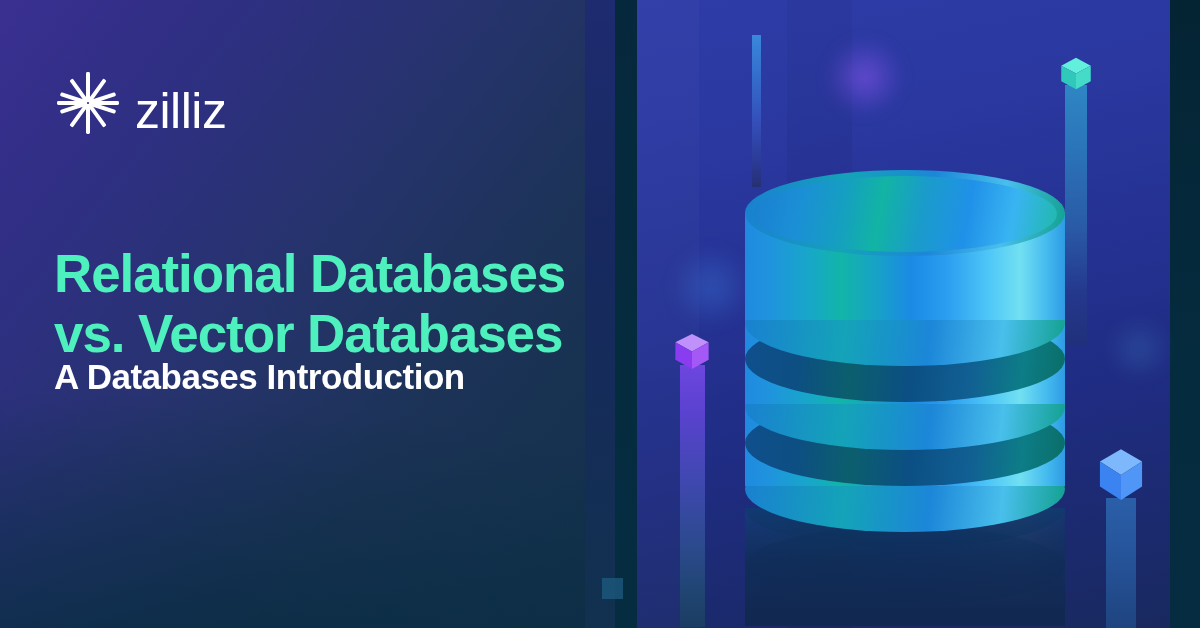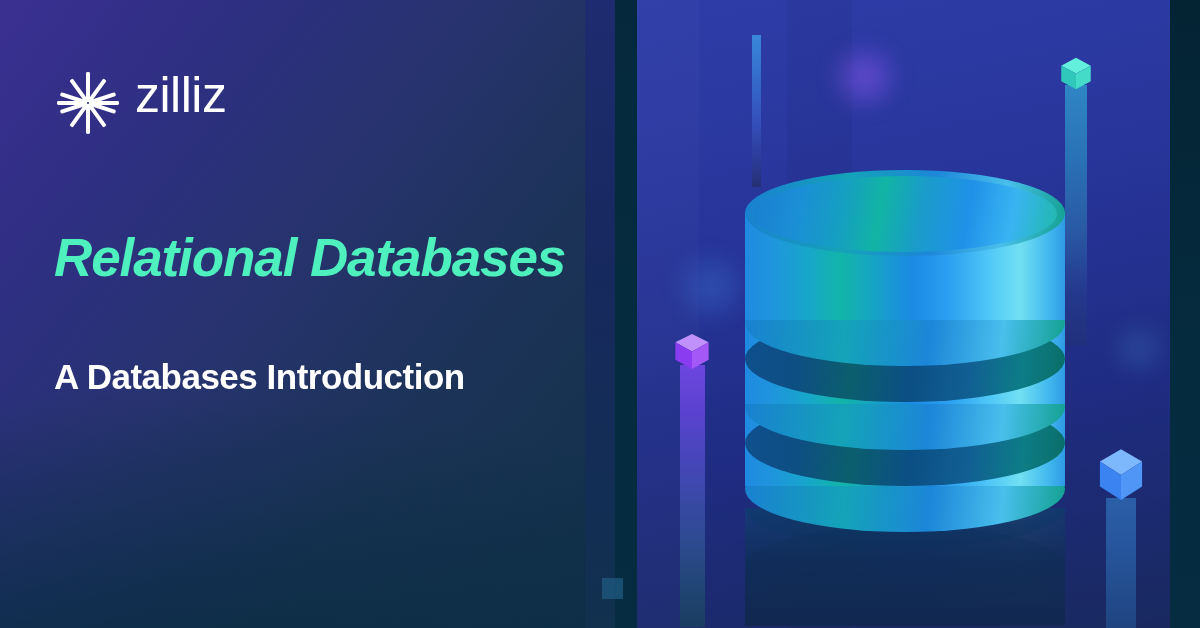--- a/index.html
+++ b/index.html
@@ -213,33 +213,32 @@
     background:rgba(10,70,120,.45);
   }
   .reflection .r-fade{
     position:absolute; inset:0;
     background:linear-gradient(180deg, rgba(13,41,85,.45) 0%, rgba(16,40,82,.84) 46%, rgba(17,40,80,1) 100%);
   }
 
   
   .logo{
     position:absolute; left:55px; top:70px;
-    display:flex; align-items:flex-start; gap:14px;
+    display:flex; align-items:flex-end; gap:14px;
   }
   .logo-mark{ width:66px; height:66px; display:block; }
   .logo-word{
     font-size:50px; font-weight:400; color:#ffffff;
     letter-spacing:-.5px; line-height:1;
     font-family:"Liberation Sans", sans-serif;
   }
 
   .headline{
-    position:absolute; left:54px; top:228px;
+    position:absolute; left:54px; top:244px;
     width:570px;
-    font-style:italic;
   }
   .headline .line{
     color:#4ef0bd;
     font-size:53px;
     font-weight:bold;
     line-height:1.14;
     letter-spacing:-1.1px;
     white-space:nowrap;
   }
   .subhead{
@@ -338,16 +337,17 @@
         <rect x="31" y="34" width="4" height="28" rx="1.4" transform="rotate(108 33 33)"></rect>
         <rect x="31" y="4" width="4" height="28" rx="1.4" transform="rotate(144 33 33)"></rect>
         <rect x="31" y="34" width="4" height="28" rx="1.4" transform="rotate(144 33 33)"></rect>
       </g>
     </svg>
     <span class="logo-word">zilliz</span>
   </div>
 
   <div class="headline">
     <div class="line">Relational Databases</div>
+    <div class="line">vs. Vector Databases</div>
   </div>
   <div class="subhead">A Databases Introduction</div>
 
 </div>
 
 </body></html>

